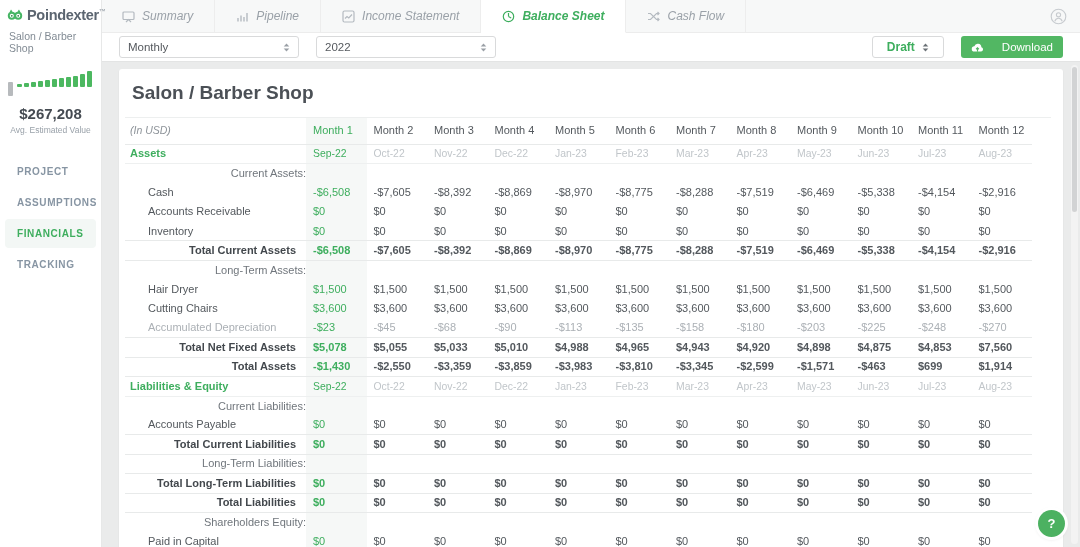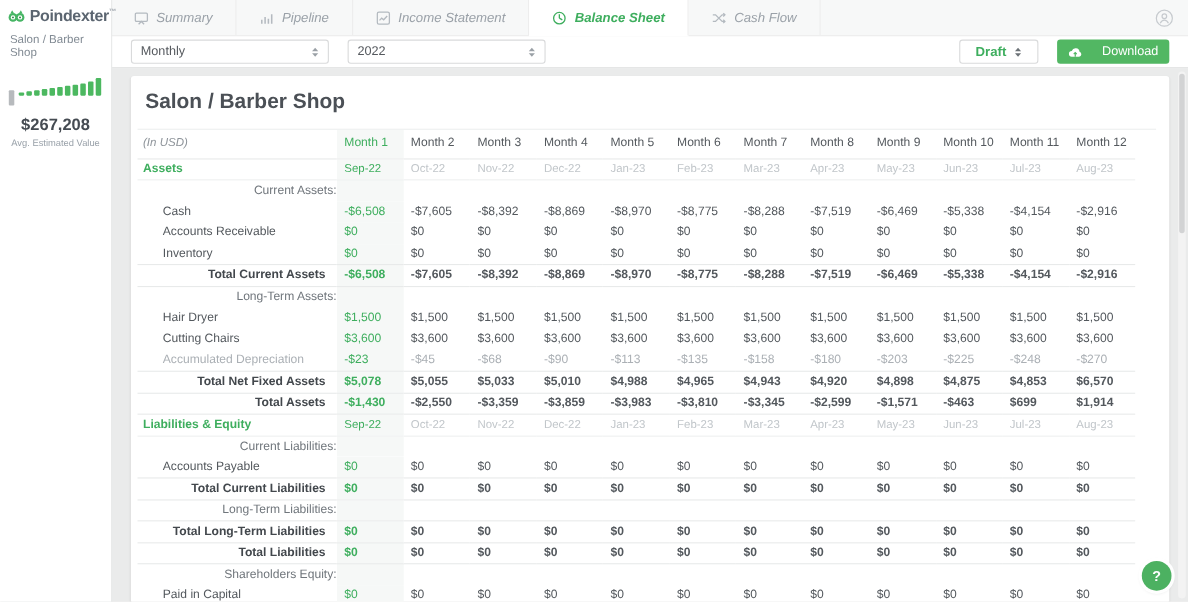--- a/index.html
+++ b/index.html
@@ -111,20 +111,26 @@
         <div class="bar" style="height: 7px; background: rgb(76, 184, 96);"></div>
         <div class="bar" style="height: 8px; background: rgb(76, 184, 96);"></div>
         <div class="bar" style="height: 9px; background: rgb(76, 184, 96);"></div>
         <div class="bar" style="height: 10px; background: rgb(76, 184, 96);"></div>
         <div class="bar" style="height: 11px; background: rgb(76, 184, 96);"></div>
         <div class="bar" style="height: 13px; background: rgb(76, 184, 96);"></div>
         <div class="bar" style="height: 16px; background: rgb(76, 184, 96);"></div>
       </div>
     <div class="est-value">$267,208</div>
     <div class="est-caption">Avg. Estimated Value</div>
+    <nav class="side-menu">
+        <div class="menu-item">PROJECT</div>
+        <div class="menu-item">ASSUMPTIONS</div>
+        <div class="menu-item active">FINANCIALS</div>
+        <div class="menu-item">TRACKING</div>
+      </nav>
   </aside>
 
   <div class="main">
 
     <div class="navbar">
 
     <div class="tab">
           <svg viewBox="0 0 13 13" fill="none" stroke-width="1.2" width="13" height="13" stroke="currentColor">
             <rect x="1" y="2" width="11" height="7.5" rx="1"></rect>
             <path d="M4 12 L6.5 9.5 L9 12"></path>
@@ -397,21 +403,21 @@
                 <td class="cell val">$5,055</td>
                 <td class="cell val">$5,033</td>
                 <td class="cell val">$5,010</td>
                 <td class="cell val">$4,988</td>
                 <td class="cell val">$4,965</td>
                 <td class="cell val">$4,943</td>
                 <td class="cell val">$4,920</td>
                 <td class="cell val">$4,898</td>
                 <td class="cell val">$4,875</td>
                 <td class="cell val">$4,853</td>
-                <td class="cell val">$6,570</td>
+                <td class="cell val">$7,560</td>
               </tr>
               <tr class="row-total">
                 <td class="cell lbl lbl-total">Total Assets</td>
                 <td class="cell val hl first">-$1,430</td>
                 <td class="cell val">-$2,550</td>
                 <td class="cell val">-$3,359</td>
                 <td class="cell val">-$3,859</td>
                 <td class="cell val">-$3,983</td>
                 <td class="cell val">-$3,810</td>
                 <td class="cell val">-$3,345</td>

